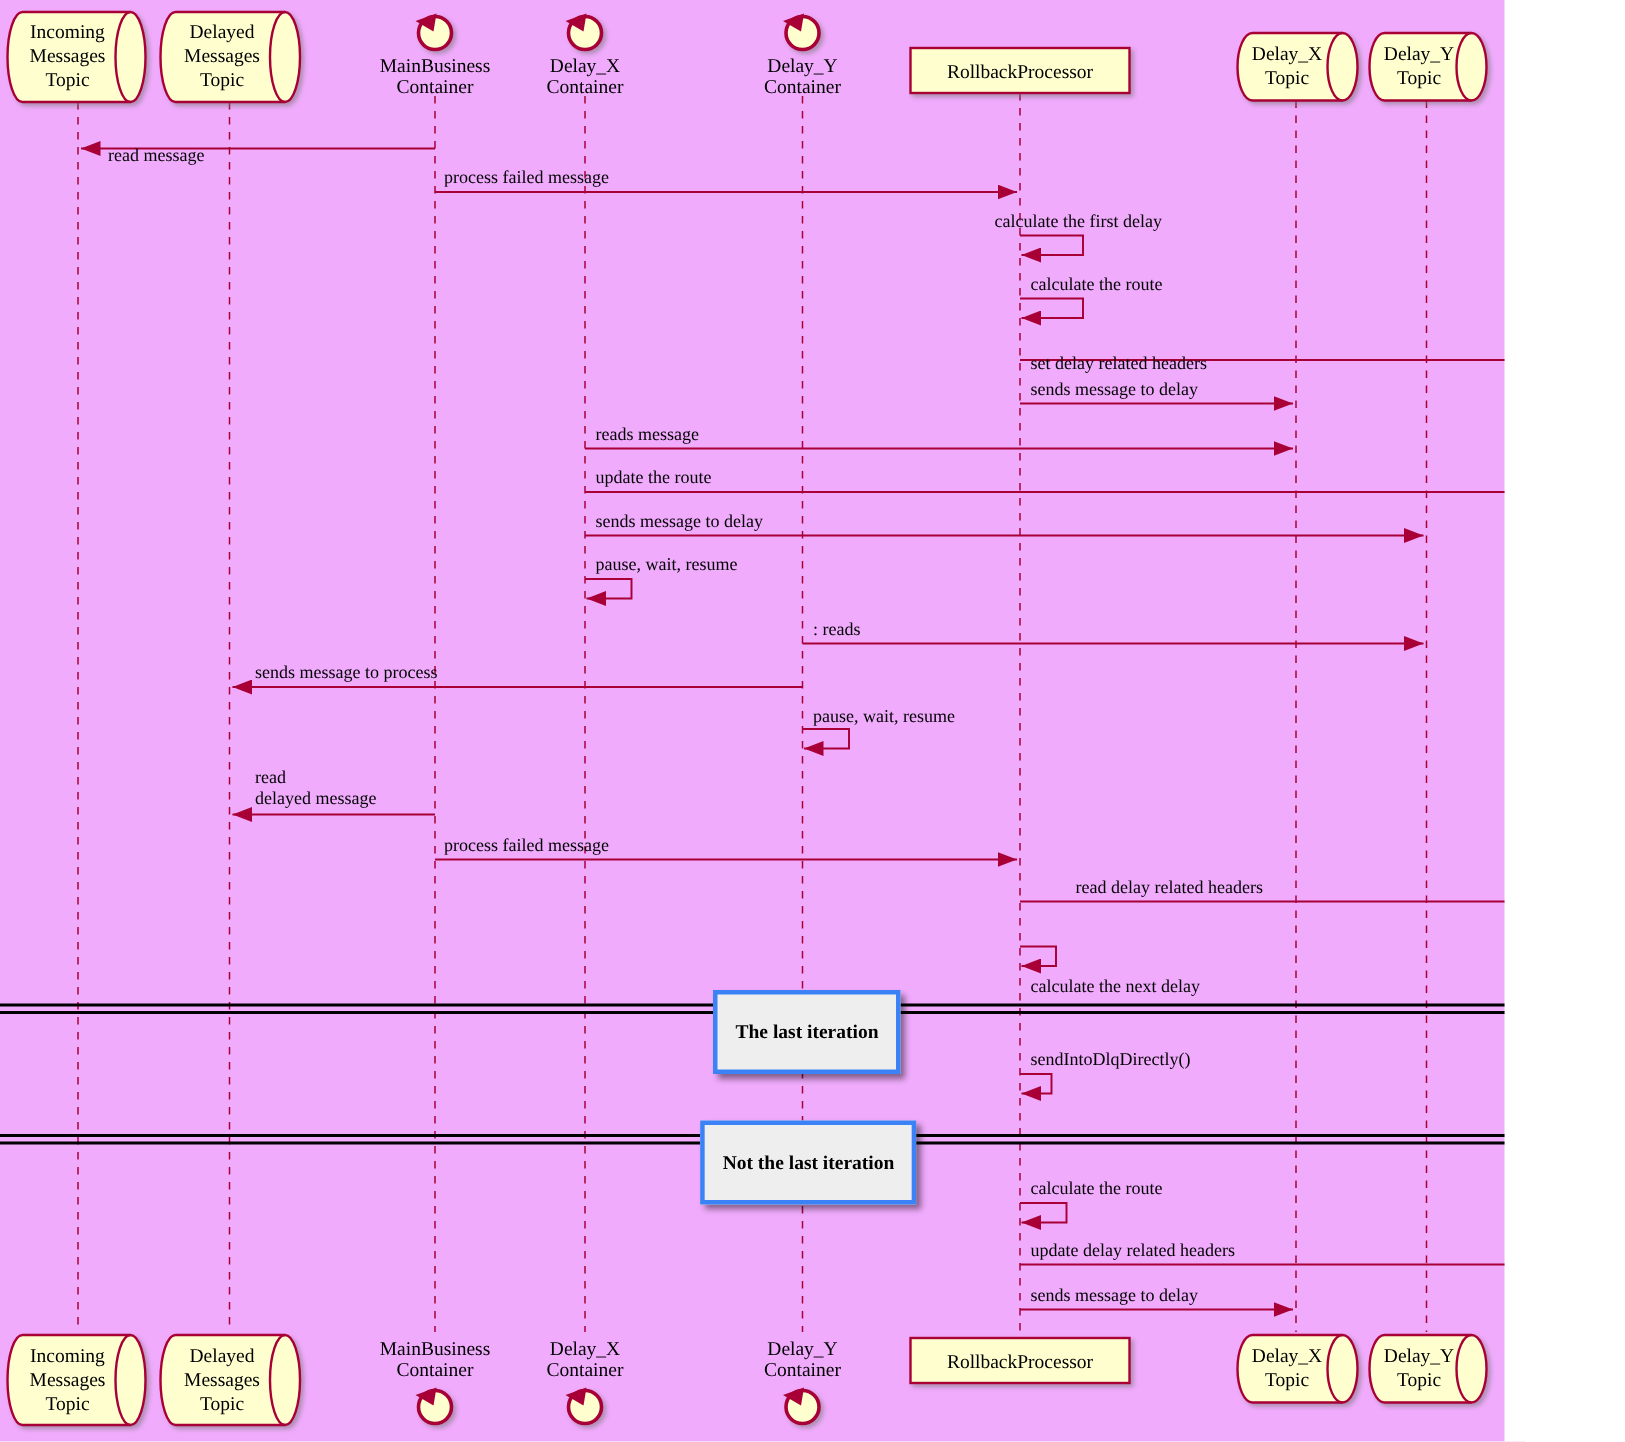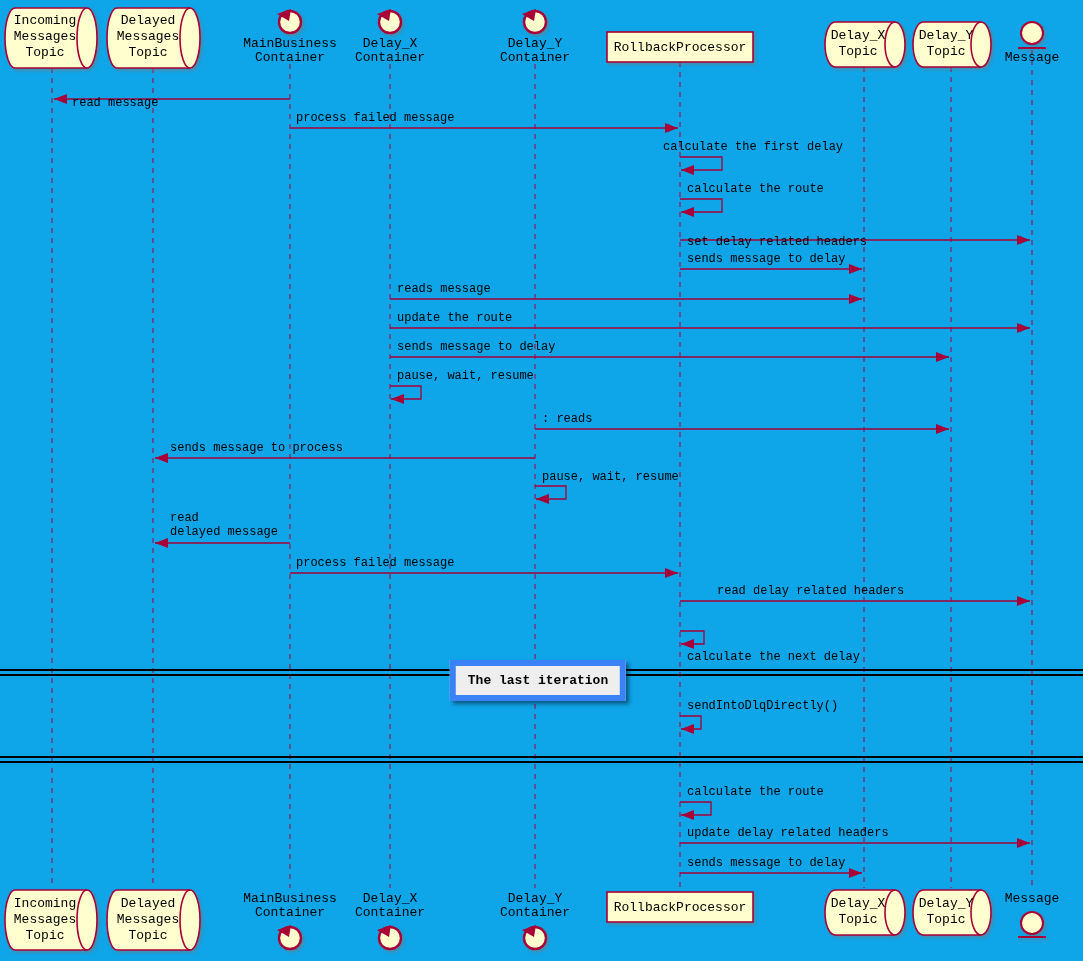--- a/index.html
+++ b/index.html
@@ -1,42 +1,42 @@
 <!DOCTYPE html>
 <html><head>
 <meta charset="utf-8">
 <style>
   * { margin:0; padding:0; box-sizing:border-box; }
   html,body { background:#ffffff; }
   .canvas {
     position:relative;
-    width:1083px; height:961px;
-    background:#0ea5e9;
-    font-family:Liberation Mono, monospace;
+    width:1003px; height:961px;
+    background:#f0abfc;
+    font-family:Liberation Serif, serif;
     overflow:hidden;
   }
   .layer { position:absolute; left:0; top:0; }
   .plabel {
     position:absolute;
     font-size:13px; line-height:16px;
     color:#000; text-align:center;
     white-space:pre-line;
   }
   .plabel.two { line-height:14px; }
   .mlabel {
     position:absolute;
     font-size:12px; line-height:14px;
     color:#000; white-space:pre-line;
   }
   .divbox {
     position:absolute;
     transform:translateX(-50%);
     background:#EEEEEE;
-    border:6px solid #3b82f6;
-    padding:7px 12px;
+    border:3px solid #3b82f6;
+    padding:17px 12px;
     font-size:13px; font-weight:bold; color:#000;
     white-space:nowrap;
     box-shadow:3px 3px 4px rgba(0,0,0,0.45);
   }
   svg .shape { filter:drop-shadow(2.5px 2.5px 1.5px rgba(120,120,120,0.55)); }
 </style>
 </head>
 <body>
 
 <div class="canvas">
@@ -223,14 +223,15 @@
 delayed message</div>
   <div class="mlabel" style="left:296px;top:556px;">process failed message</div>
   <div class="mlabel" style="left:717px;top:584px;">read delay related headers</div>
   <div class="mlabel" style="left:687px;top:650px;">calculate the next delay</div>
   <div class="mlabel" style="left:687px;top:699px;">sendIntoDlqDirectly()</div>
   <div class="mlabel" style="left:687px;top:785px;">calculate the route</div>
   <div class="mlabel" style="left:687px;top:826px;">update delay related headers</div>
   <div class="mlabel" style="left:687px;top:856px;">sends message to delay</div>
 
   <div class="divbox" style="left:538px;top:660px;">The last iteration</div>
+  <div class="divbox" style="left:539px;top:747px;">Not the last iteration</div>
 
 </div>
 
 </body></html>

